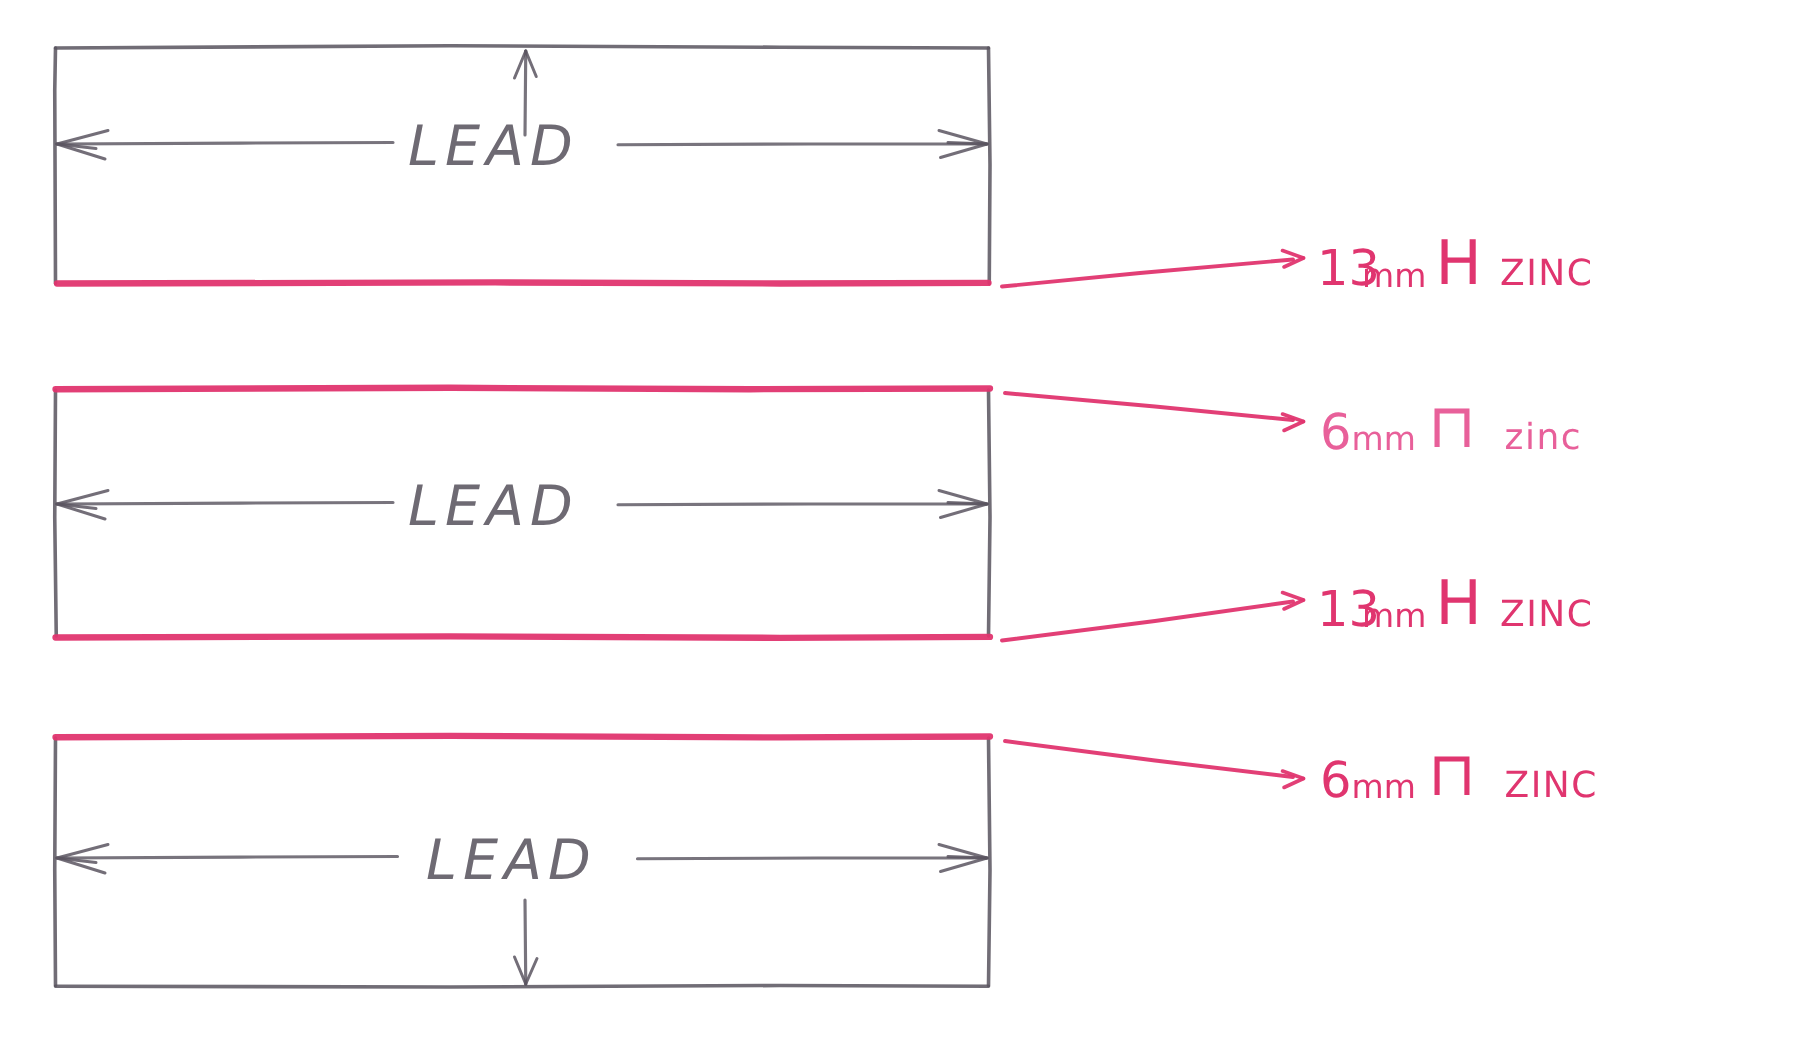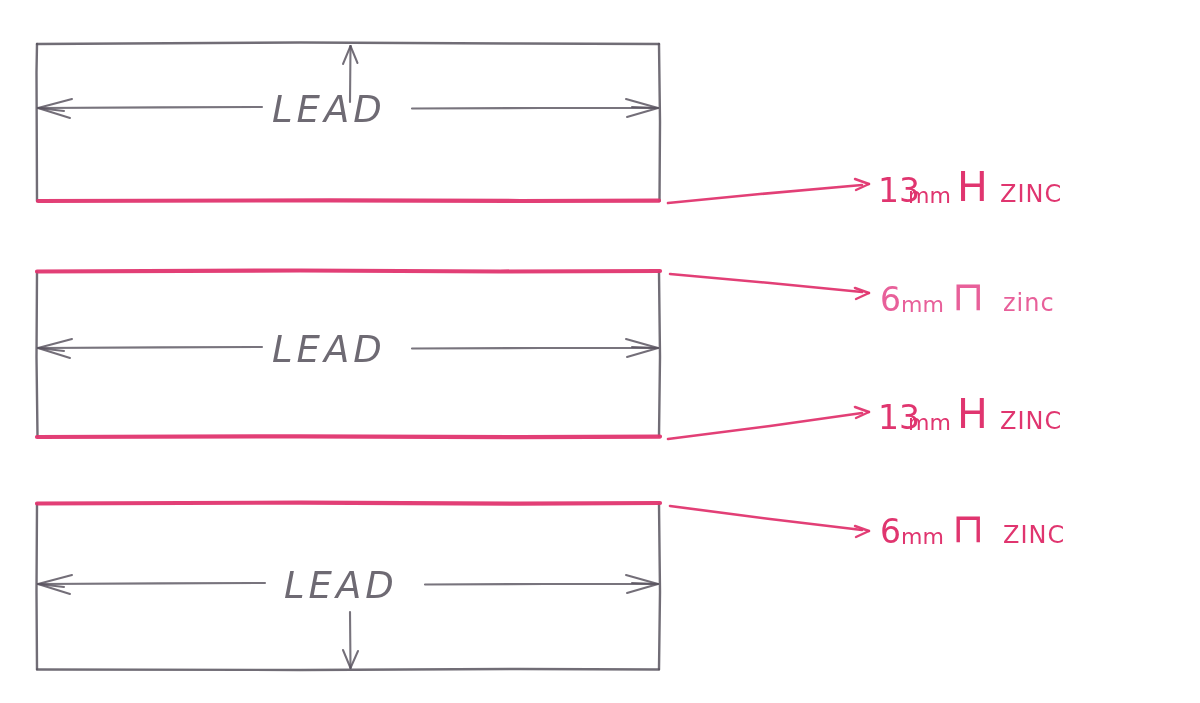--- a/index.html
+++ b/index.html
@@ -11,21 +11,21 @@
   body {
     width: 1200px;
     height: 703px;
     position: relative;
     overflow: hidden;
     font-family: "Liberation Sans", sans-serif;
   }
   #sketch-root {
     position: absolute;
     left: 0;
-    top: 12px;
+    top: 0;
     width: 1200px;
     height: 619px;
   }
   svg.sketch-canvas {
     display: block;
     width: 1200px;
     height: 703px;
   }
   
   .pencil {

